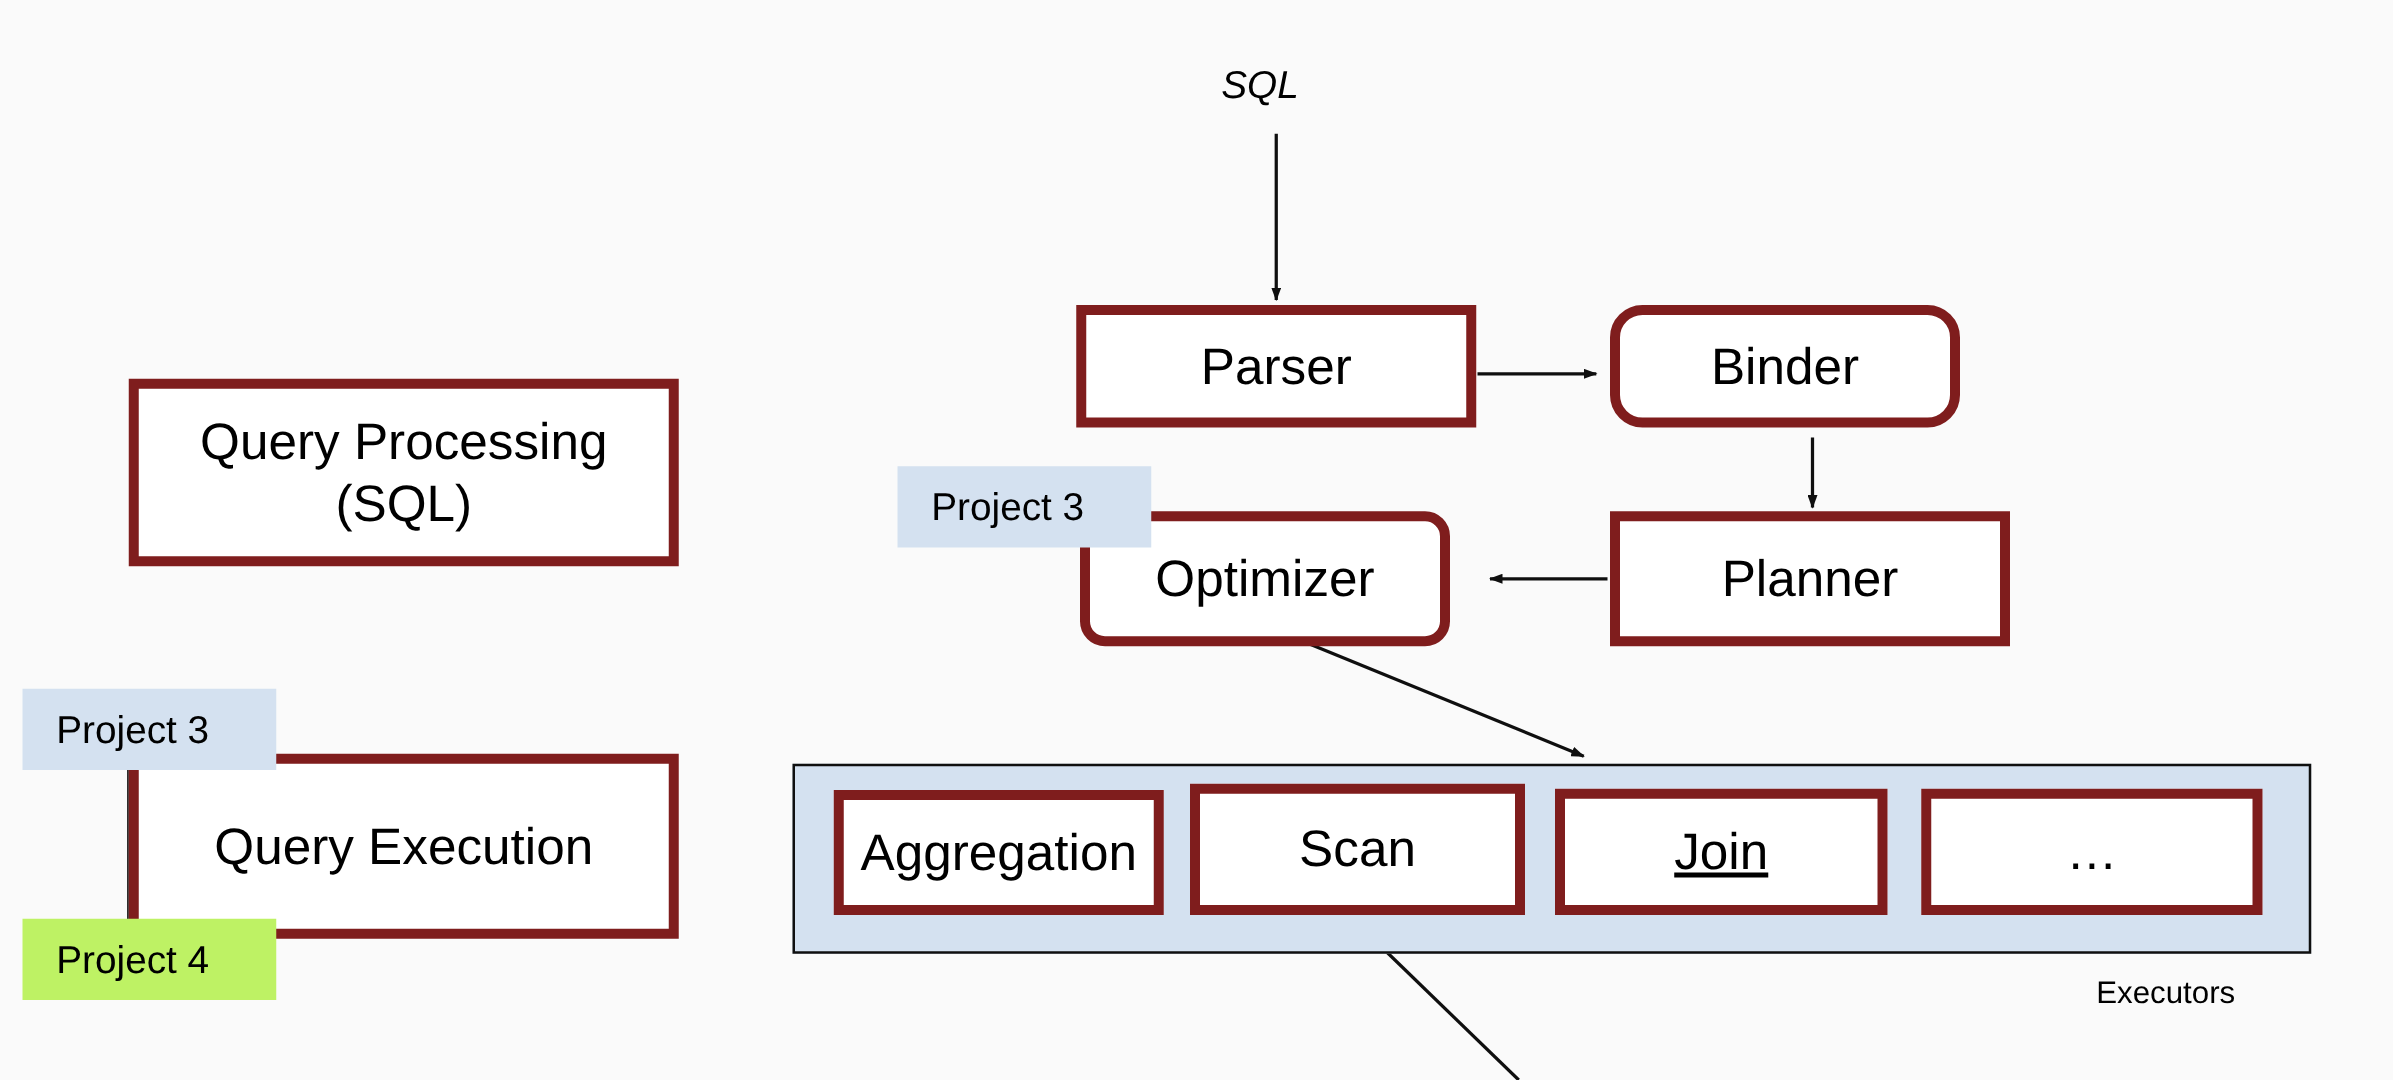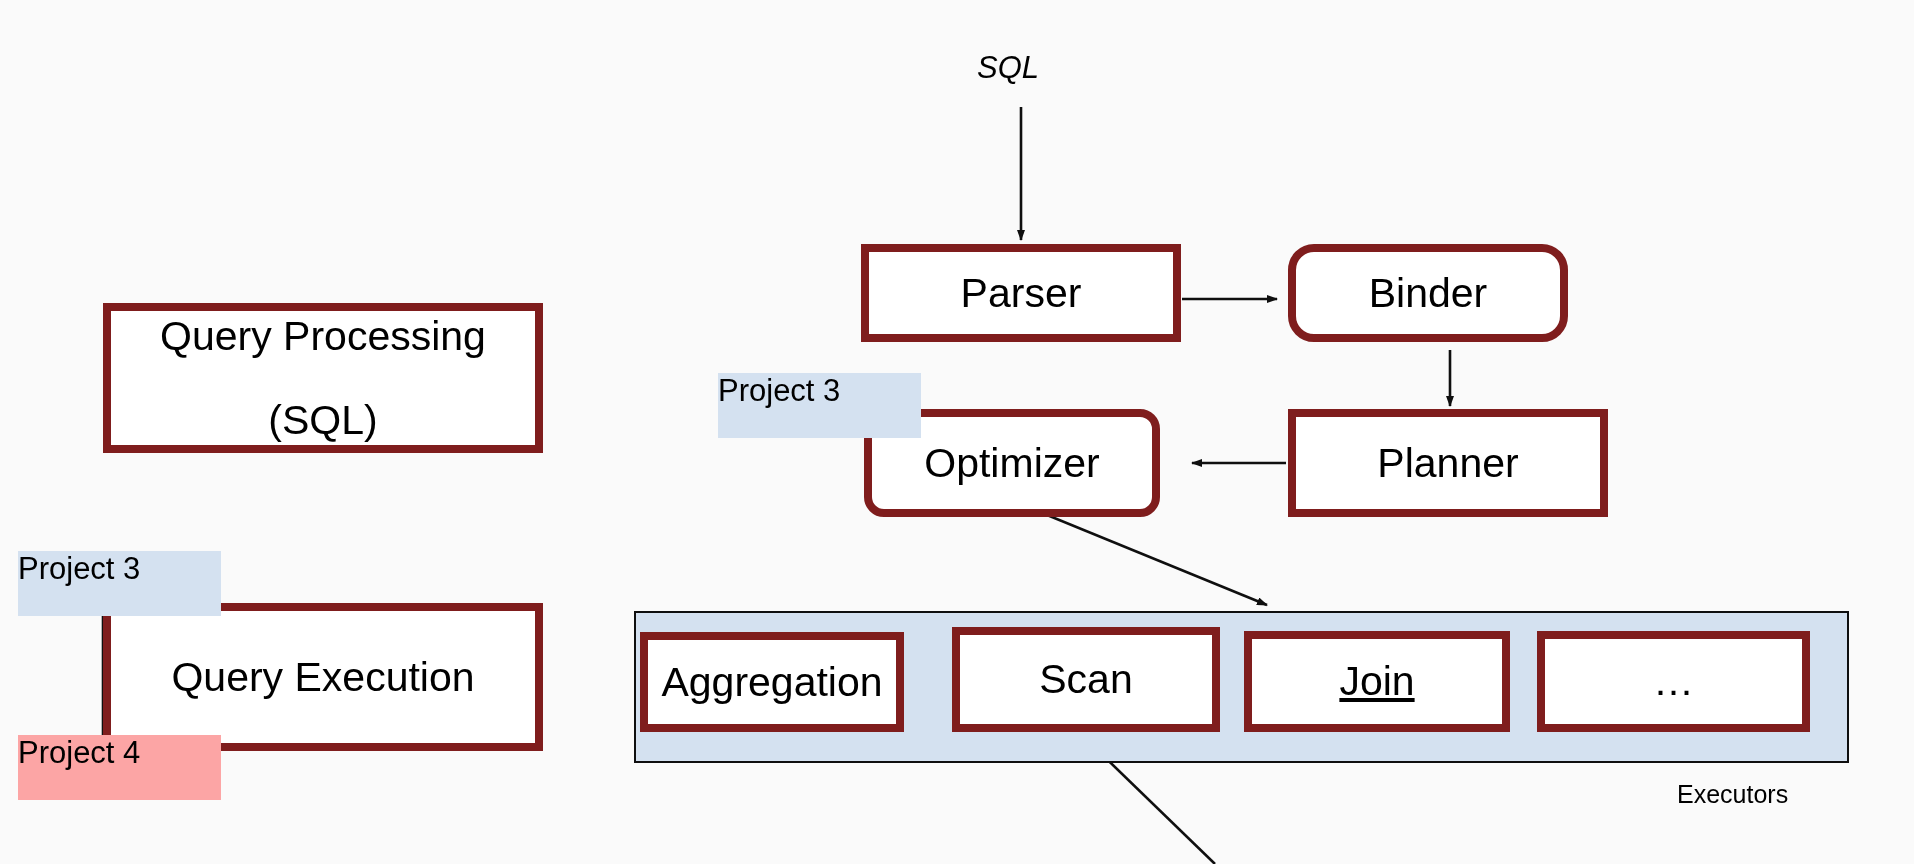--- a/index.html
+++ b/index.html
@@ -33,46 +33,46 @@
     align-items: center;
     justify-content: center;
     text-align: center;
     color: #000000;
     font-size: 41px;
     line-height: 1.22;
     z-index: 3;
   }
   .node.two-line {
     flex-direction: column;
-    justify-content: space-between;
   }
   
   .plain-label {
     position: absolute;
     color: #000000;
     font-size: 31px;
     white-space: nowrap;
     z-index: 4;
   }
   .plain-label.small {
     font-size: 25px;
   }
   
   .chip {
     position: absolute;
     display: flex;
+    align-items: center;
     box-sizing: border-box;
-    padding-left: 0;
+    padding-left: 27px;
     font-size: 31px;
     color: #000000;
     white-space: nowrap;
     z-index: 6;
   }
   .chip.blue  { background: #d4e1f0; }
-  .chip.gray  { background: #fca5a5; }
+  .chip.gray  { background: #bef264; }
   
   .group-box {
     position: absolute;
     background: #d4e1f0;
     border: 2px solid #0f0f0f;
     box-sizing: border-box;
     z-index: 2;
   }
 </style>
 </head>
@@ -150,21 +150,21 @@
   <div class="node" style="left:864px; top:409px; width:296px; height:108px;border-radius:20px;">
     <span>Optimizer</span>
   </div>
 
   <div class="chip blue" style="left:718px; top:373px; width:203px; height:65px;">
     <span>Project 3</span>
   </div>
 
   <div class="group-box" style="left:634px; top:611px; width:1215px; height:152px;"></div>
 
-  <div class="node" style="left:640px; top:632px; width:264px; height:100px;">
+  <div class="node" style="left:667px; top:632px; width:264px; height:100px;">
     <span>Aggregation</span>
   </div>
 
   <div class="node" style="left:952px; top:627px; width:268px; height:105px;">
     <span>Scan</span>
   </div>
 
   <div class="node" style="left:1244px; top:631px; width:266px; height:101px;text-decoration:underline;">
     <span>Join</span>
   </div>

